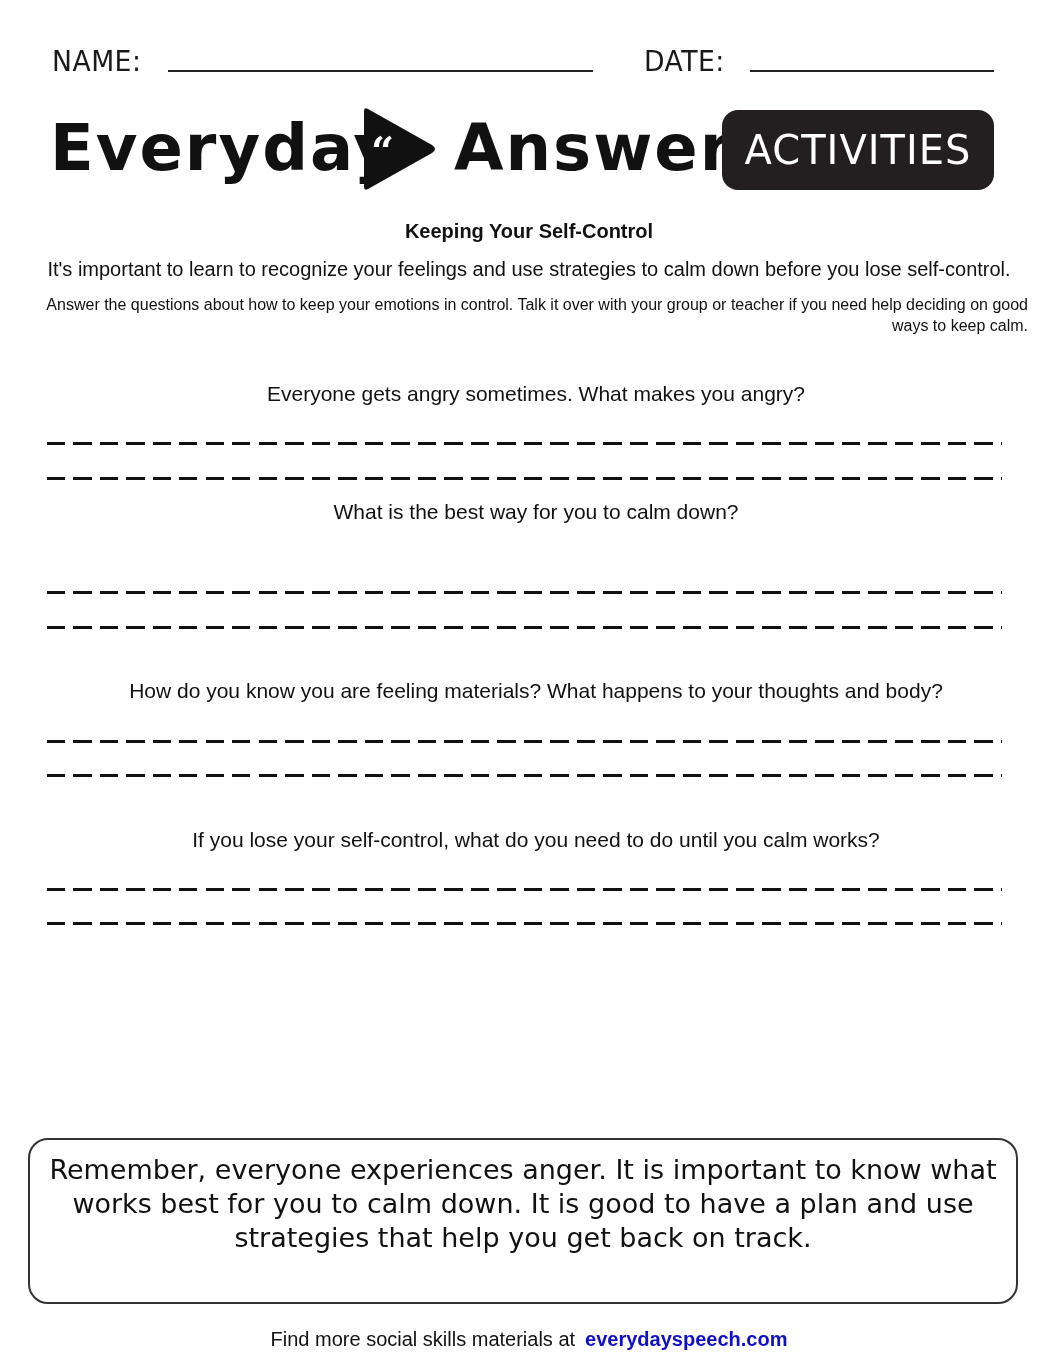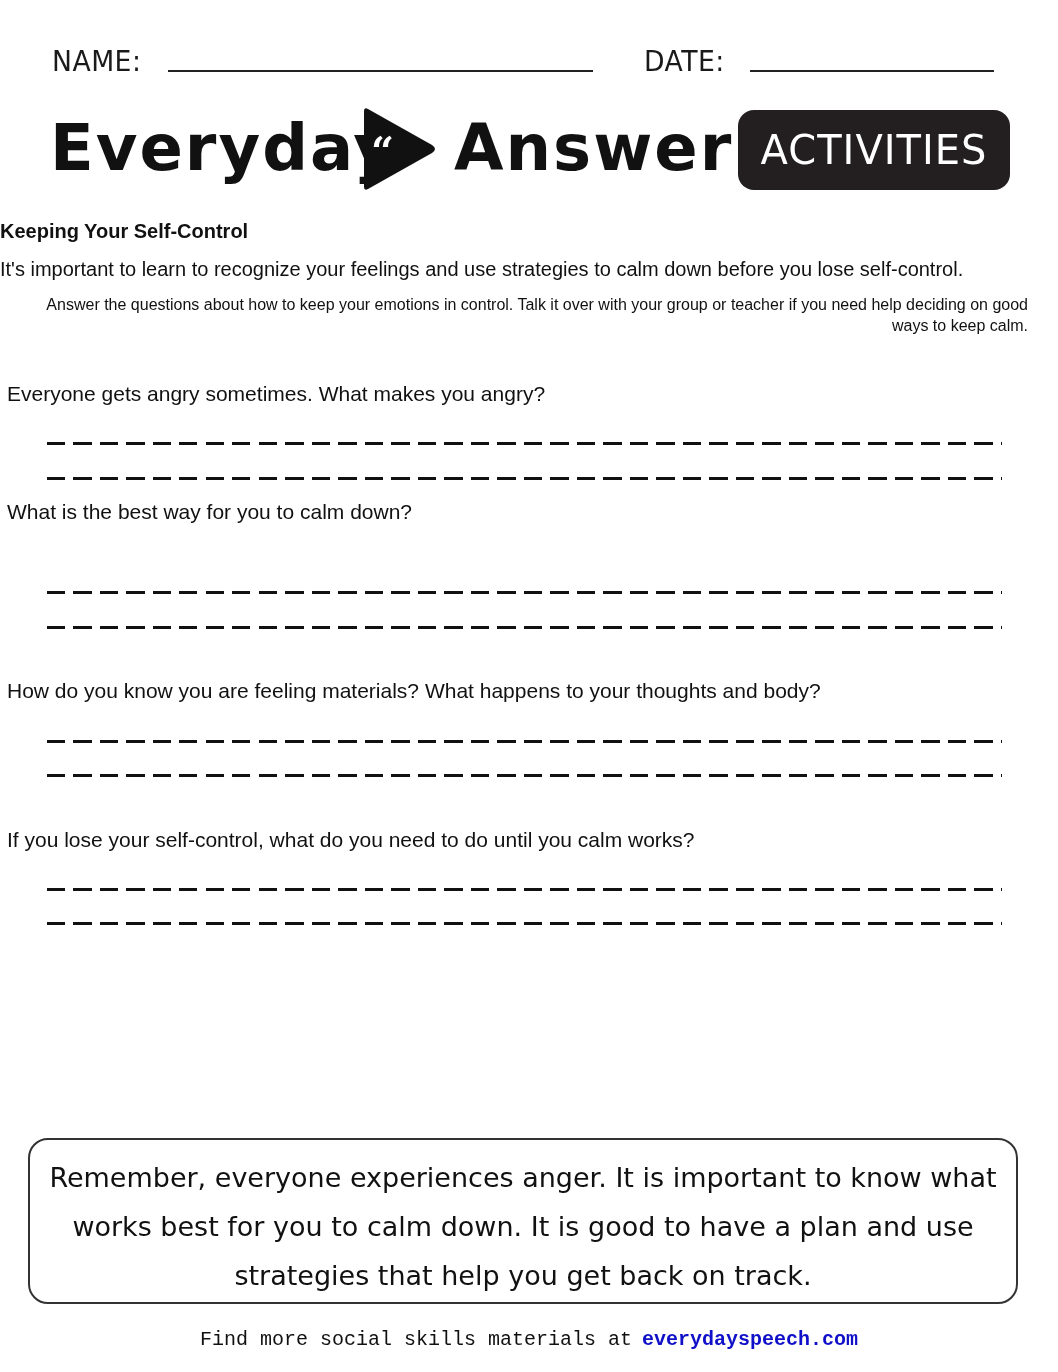--- a/index.html
+++ b/index.html
@@ -1,31 +1,31 @@
 <!DOCTYPE html>
 <html><head>
 <meta charset="utf-8">
 <style>
   html, body { margin: 0; padding: 0; background: #ffffff; }
   body { width: 1058px; height: 1372px; position: relative; overflow: hidden; color: #111; font-family: "DejaVu Sans", sans-serif; }
   .abs { position: absolute; }
   .hdr-label { font-family: "DejaVu Sans", sans-serif; font-size: 29px; color: #1a1a1a; letter-spacing: 0.5px; transform: scaleX(0.92); transform-origin: left center; }
   .hdr-line { height: 2px; background: #222; }
   .logo-text { font-family: "DejaVu Sans", sans-serif; font-weight: bold; font-size: 64px; color: #111; letter-spacing: 2px; line-height: 1; }
-  .activities { left: 722px; top: 110px; width: 272px; height: 80px; background: #231f20; border-radius: 16px; color: #fff; font-family: "DejaVu Sans", sans-serif; font-size: 40px; display: flex; align-items: center; justify-content: center; letter-spacing: 1px; margin-left: 16px; }
-  .center-text { left: 0; width: 1058px; }
+  .activities { left: 722px; top: 110px; width: 272px; height: 80px; background: #231f20; border-radius: 16px; color: #fff; font-family: "DejaVu Sans", sans-serif; font-size: 40px; display: flex; align-items: center; justify-content: center; letter-spacing: 1px; }
+  .center-text { left: 0; width: 1058px; text-align: center; }
   .title { top: 220px; font-family: "Liberation Sans", sans-serif; font-weight: bold; font-size: 20px; }
   .intro { top: 258px; font-family: Liberation Sans, sans-serif; font-size: 20px; }
   .instructions { top: 294px; left: 30px; width: 998px; font-family: "Liberation Sans", sans-serif; font-size: 16px; line-height: 21px; }
   .question { font-family: "Liberation Sans", sans-serif; font-size: 21px; padding-left: 7px; }
   .dash-line { left: 47px; width: 955px; height: 3px;
     background-image: repeating-linear-gradient(to right, #111 0px, #111 18px, transparent 18px, transparent 26.5px); }
   .reminder-box { left: 28px; top: 1138px; width: 990px; height: 166px; border: 2px solid #333; border-radius: 20px; box-sizing: border-box; }
-  .reminder-text { left: 40px; top: 1153px; width: 966px; text-align: center; font-family: "DejaVu Sans", sans-serif; font-size: 27px; line-height: 49px; color: #111; }
-  .footer { top: 1328px; left: 0; width: 1058px; text-align: center; font-family: Liberation Mono, monospace; font-size: 20px; }
+  .reminder-text { left: 40px; top: 1153px; width: 966px; text-align: center; font-family: "DejaVu Sans", sans-serif; font-size: 27px; line-height: 34px; color: #111; }
+  .footer { top: 1328px; left: 0; width: 1058px; text-align: center; font-family: Liberation Sans, sans-serif; font-size: 20px; }
   .footer-link { color: #1010c8; font-weight: bold; margin-left: 10px; text-decoration: none; }
 </style>
 </head>
 <body>
 
 <div class="abs hdr-label" style="left:52px; top:44px;">NAME:</div>
 <div class="abs hdr-line" style="left:168px; top:70px; width:425px;"></div>
 <div class="abs hdr-label" style="left:644px; top:44px;">DATE:</div>
 <div class="abs hdr-line" style="left:750px; top:70px; width:244px;"></div>
 

